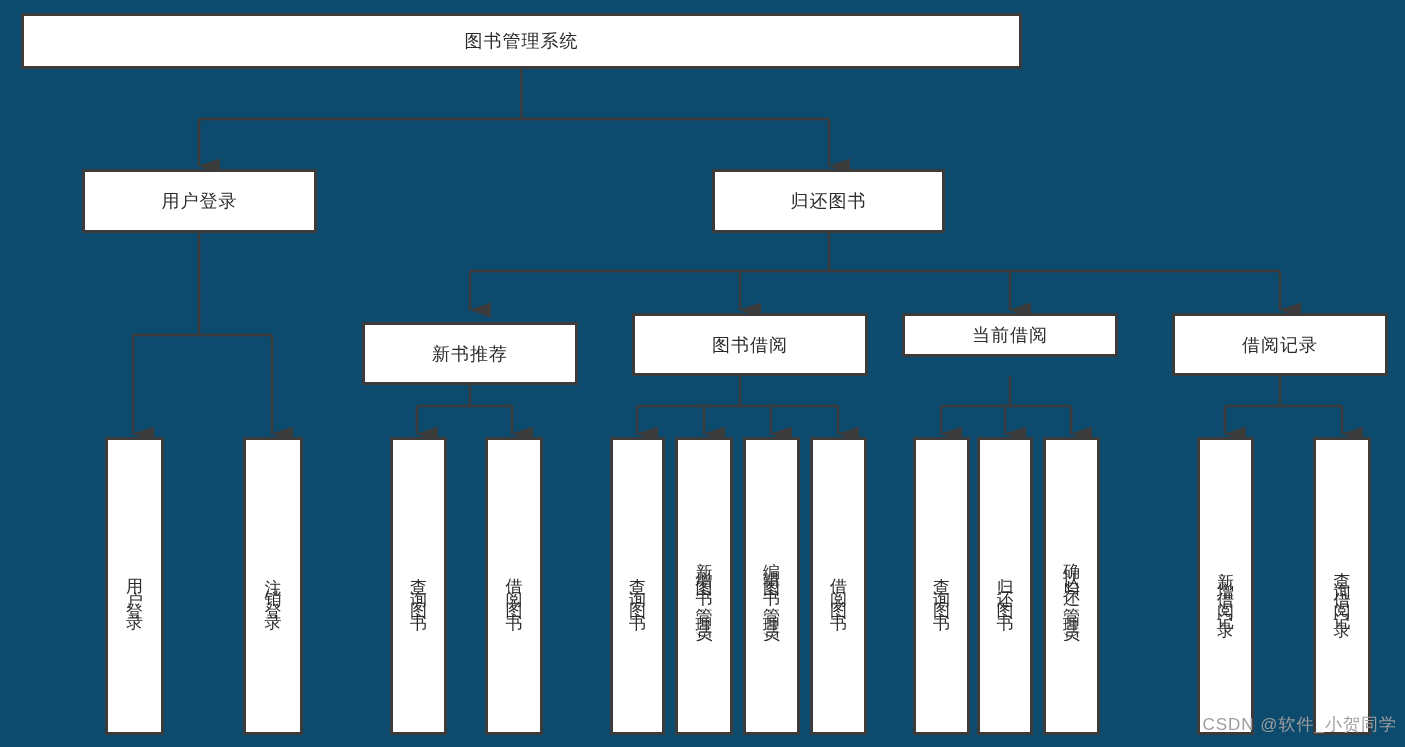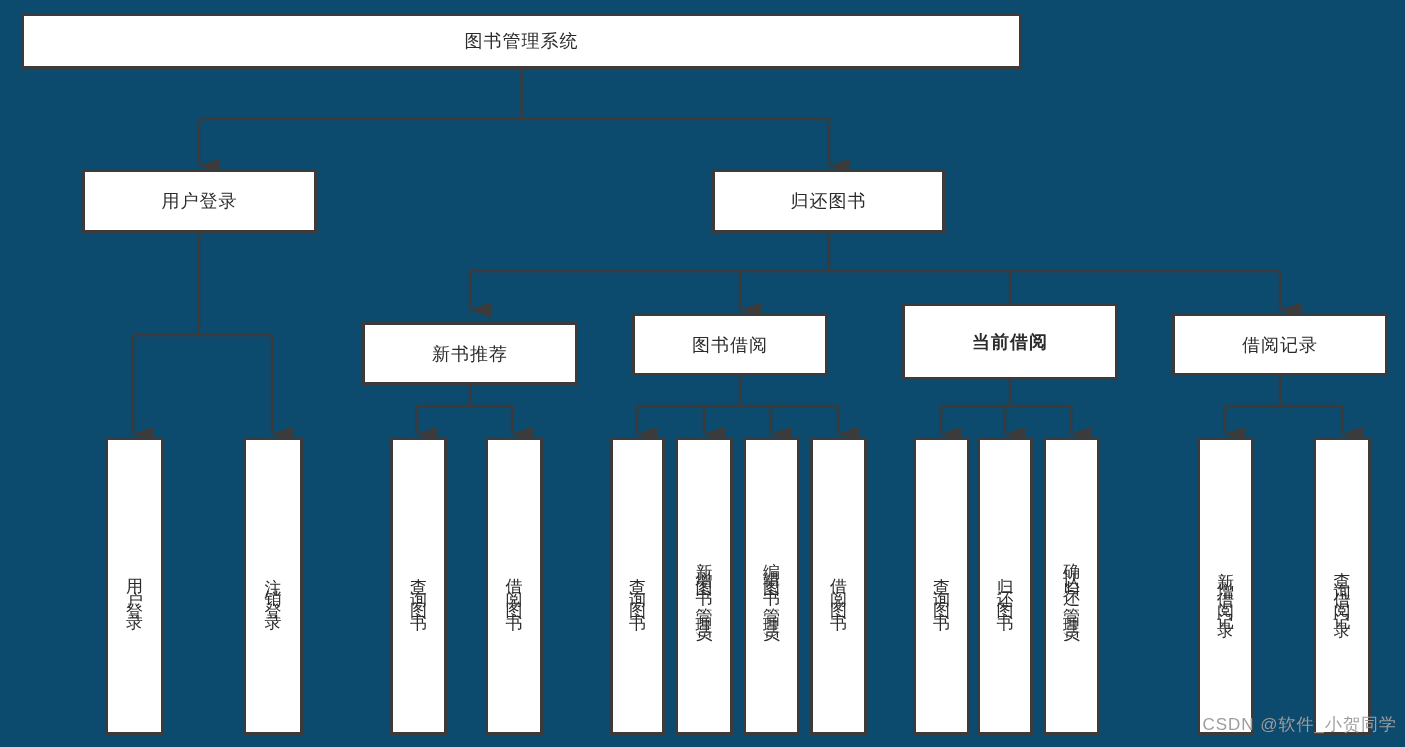--- a/index.html
+++ b/index.html
@@ -41,22 +41,22 @@
     line-height: 1;
     padding-top: 6px;
   }
   
   #n-root        { left: 21px;   top: 13px;  width: 1001px; height: 56px; }
   
   #n-user-login  { left: 82px;   top: 169px; width: 235px;  height: 64px; }
   #n-book-mgmt   { left: 712px;  top: 169px; width: 233px;  height: 64px; }
   
   #n-new-book    { left: 362px;  top: 313px; width: 216px;  height: 63px; margin-top: 9px; }
-  #n-book-borrow { left: 632px;  top: 313px; width: 196px;  height: 63px; }
-  #n-cur-borrow  { left: 902px;  top: 303px; width: 216px;  height: 77px; font-weight: bold; }
+  #n-book-borrow { left: 632px;  top: 313px; width: 236px;  height: 63px; }
+  #n-cur-borrow  { left: 902px;  top: 313px; width: 216px;  height: 44px; }
   #n-borrow-rec  { left: 1172px; top: 313px; width: 216px;  height: 63px; font-family: Liberation Serif, serif; }
   
   #l-ul-0 { left: 105px;  width: 59px; }
   #l-ul-1 { left: 243px;  width: 60px; }
   #l-nb-0 { left: 390px;  width: 57px; }
   #l-nb-1 { left: 485px;  width: 58px; }
   #l-bb-0 { left: 610px;  width: 55px; }
   #l-bb-1 { left: 675px;  width: 58px; letter-spacing: 9px; }
   #l-bb-2 { left: 743px;  width: 57px; letter-spacing: 9px; }
   #l-bb-3 { left: 810px;  width: 57px; }

